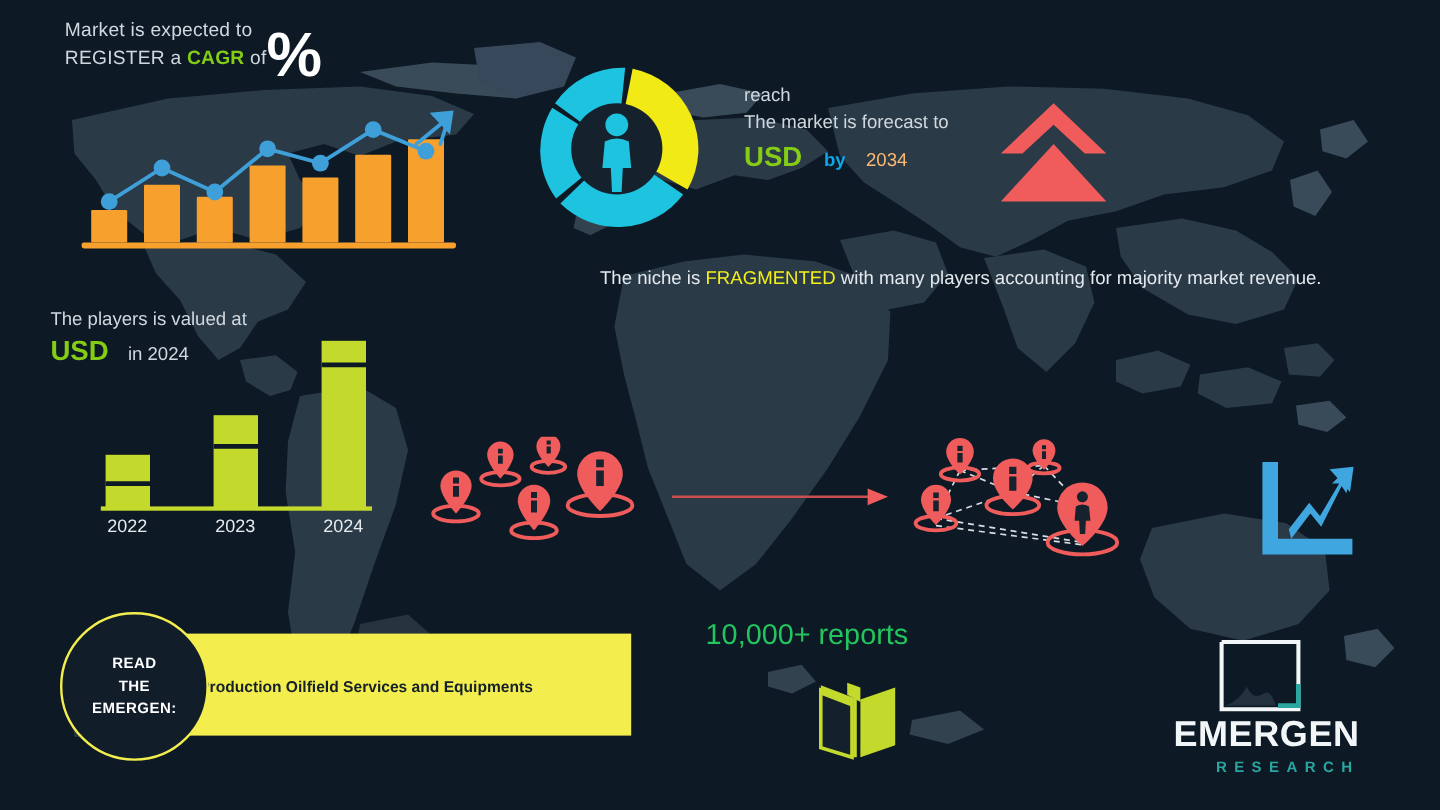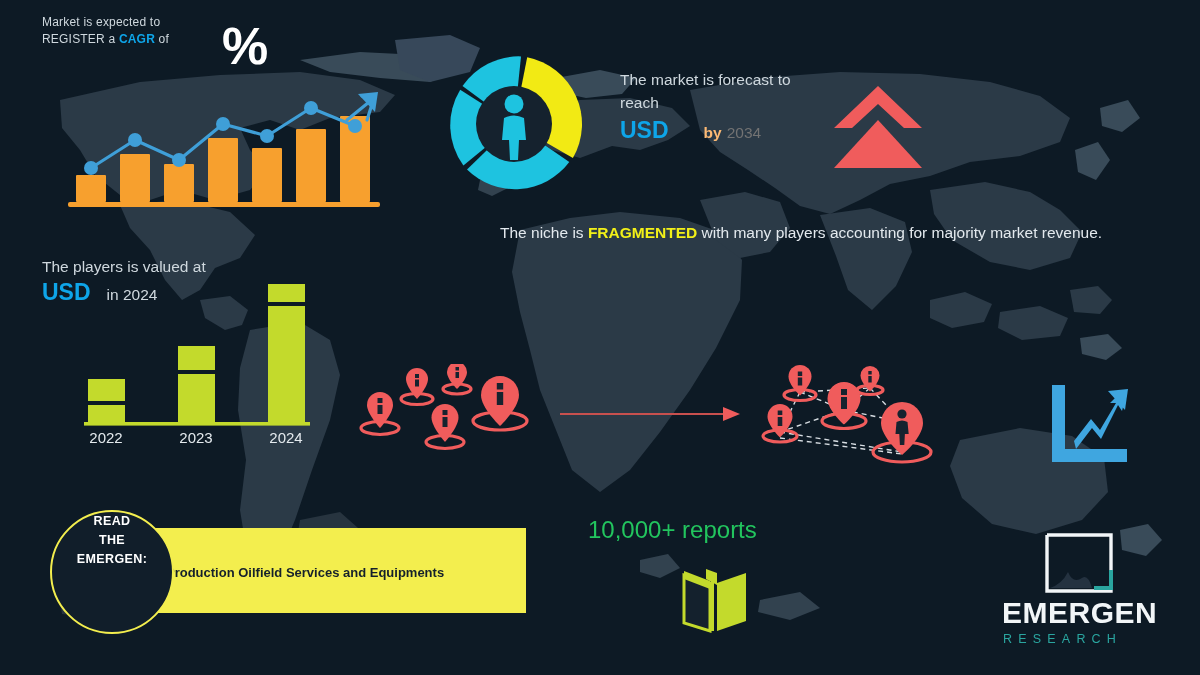--- a/index.html
+++ b/index.html
@@ -4,53 +4,53 @@
 <style>
   html,body{margin:0;padding:0;background:#0d1a25;}
   body{width:1200px;height:675px;overflow:hidden;
        font-family:"Liberation Sans","DejaVu Sans",sans-serif;}
   #stage{position:relative;width:1200px;height:675px;background:#0d1a25;overflow:hidden;}
   .abs{position:absolute;}
   #mapLayer{position:absolute;inset:0;width:1200px;height:675px;}
 
   
   .t-light{color:#cfd8de;font-weight:400;}
-  .t-white{color:#0ea5e9;font-weight:700;}
-
-  #cagrBlock{left:42px;top:14px;width:230px;line-height:1.45;font-size:12px;letter-spacing:.2px;}
+  .t-white{color:#84cc16;font-weight:700;}
+
+  #cagrBlock{left:54px;top:14px;width:230px;line-height:1.45;font-size:16px;letter-spacing:.2px;}
   #cagrBlock .ln{white-space:nowrap;}
   #pctSym{left:222px;top:20px;font-size:52px;font-weight:700;color:#ffffff;line-height:1;}
 
   #forecastBlock{left:620px;top:68px;width:260px;line-height:1.5;font-size:15.5px;}
   #forecastUsdRow{left:620px;top:117px;font-size:23px;}
-  #forecastUsdRow .by{font-size:15.5px;font-weight:700;color:#fdba74;margin-left:35px;}
-  #forecastUsdRow .yr{font-size:15.5px;font-weight:400;color:#737373;margin-left:5px;}
+  #forecastUsdRow .by{font-size:15.5px;font-weight:700;color:#0ea5e9;margin-left:18px;}
+  #forecastUsdRow .yr{font-size:15.5px;font-weight:400;color:#fdba74;margin-left:17px;}
 
   #fragBlock{left:500px;top:221px;width:640px;font-size:15.5px;line-height:1.6;color:#e3e9ee;}
-  #fragBlock .hl{color:#f2f018;font-weight:700;}
+  #fragBlock .hl{color:#f2f018;font-weight:400;}
 
   #valuedBlock{left:42px;top:255px;width:250px;line-height:1.5;font-size:15.5px;}
   #valuedUsdRow{left:42px;top:279px;font-size:23px;}
   #valuedUsdRow .in{font-size:15.5px;font-weight:400;color:#cfd8de;margin-left:16px;margin-top:35px;}
 
   #reportsBlock{left:588px;top:512px;width:290px;font-size:24px;line-height:1.5;color:#22c55e;font-weight:400;}
 
   
   #banner{left:146px;top:528px;width:380px;height:85px;background:#f3ee4e;}
   #bannerTxt{left:166px;top:560px;width:350px;color:#15202b;font-size:13px;font-weight:700;line-height:2.05;}
   #bannerTxt .sub{font-weight:400;}
   #readCircle{left:50px;top:510px;width:120px;height:120px;border-radius:50%;
               background:#111e2a;border:2.5px solid #f3ee4e;
-              display:flex;justify-content:center;}
+              display:flex;align-items:center;justify-content:center;}
   #readCircle span{color:#ffffff;font-size:12.5px;font-weight:700;line-height:1.5;text-align:center;letter-spacing:.4px;}
 
   
-  #logo{left:1002px;top:532px;width:160px;}
+  #logo{left:973px;top:532px;width:160px;text-align:right;}
   #logoWord{font-size:30px;font-weight:700;color:#f2f6f8;letter-spacing:.5px;line-height:1;margin-top:4px;}
-  #logoSub{font-size:12.5px;color:#2aa6a0;letter-spacing:6.2px;line-height:1;margin-top:5px;margin-left:1px;}
+  #logoSub{font-size:12.5px;color:#2aa6a0;letter-spacing:6.2px;line-height:1;margin-top:5px;margin-left:1px;font-weight:bold;}
 </style>
 </head>
 <body>
 
 <div id="stage">
 
   <svg id="mapLayer" viewBox="0 0 1200 675" aria-hidden="true">
     <rect x="0" y="0" width="1200" height="675" fill="#0d1a25"></rect>
     <g fill="#2b3a47">
 
@@ -141,22 +141,22 @@
     <path d="M76,76 L22.2,41.8 A68,68 0 0 0 25.4,117.5 Z" fill="#1ec3e0"></path>
 
     <path d="M76,76 L29,121.5 A68,68 0 0 0 131.3,114 Z" fill="#1ec3e0"></path>
     <circle cx="76" cy="76" r="38" fill="#15222e"></circle>
 
     <circle cx="76" cy="56" r="9.5" fill="#1ec3e0"></circle>
     <path d="M66,70 q10,-5 20,0 l2,22 h-7 l-1,20 h-8 l-1,-20 h-7 Z" fill="#1ec3e0"></path>
   </svg>
 
   <div class="abs" id="forecastBlock">
+    <div class="t-light">reach</div>
     <div class="t-light">The market is forecast to</div>
-    <div class="t-light">reach</div>
   </div>
   <div class="abs" id="forecastUsdRow">
     <span class="t-white">USD</span><span class="by">by</span><span class="yr">2034</span>
   </div>
 
   <svg class="abs" style="left:832px;top:84px;" width="92" height="86" viewBox="0 0 92 86">
     <path d="M46,2 L90,44 L72,44 L46,20 L20,44 L2,44 Z" fill="#f05c5c"></path>
     <path d="M46,36 L90,84 L2,84 Z" fill="#f05c5c"></path>
   </svg>
 

